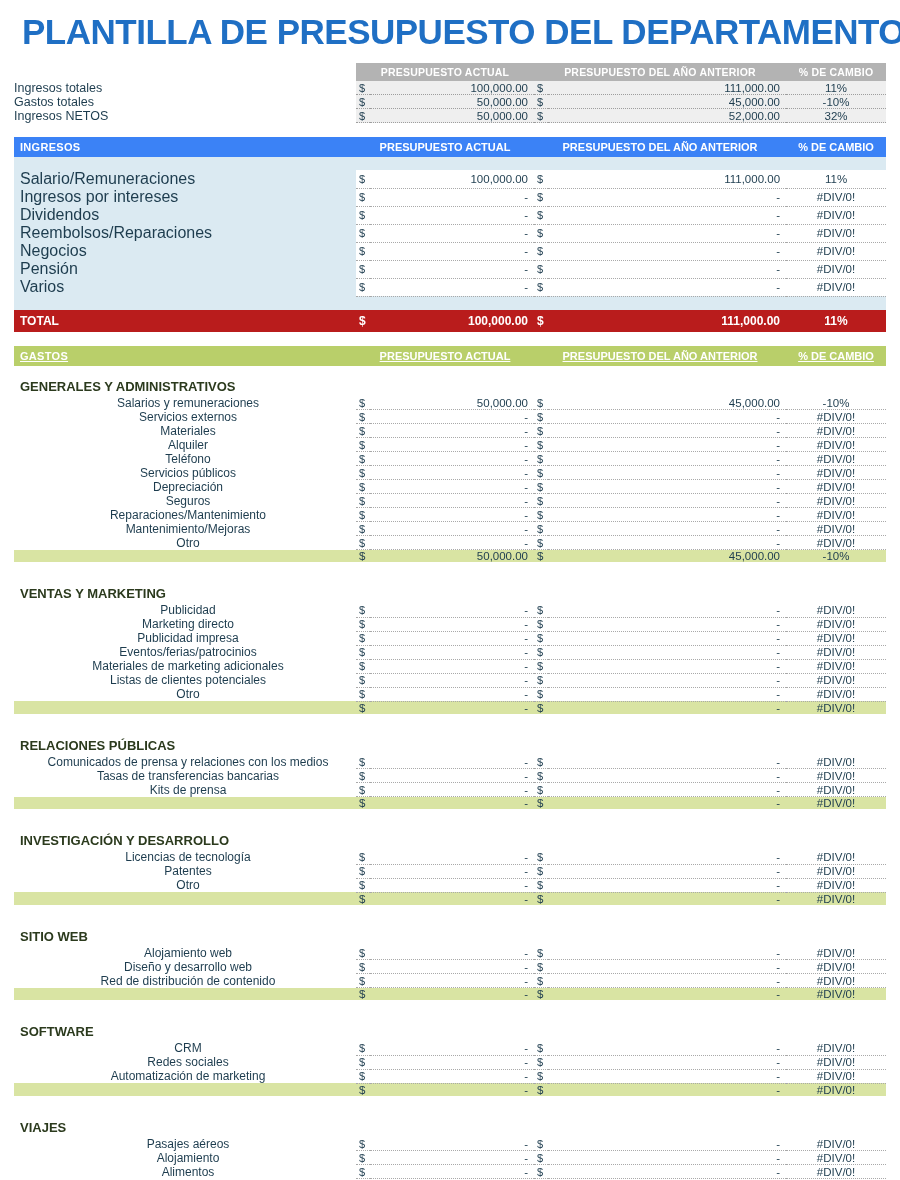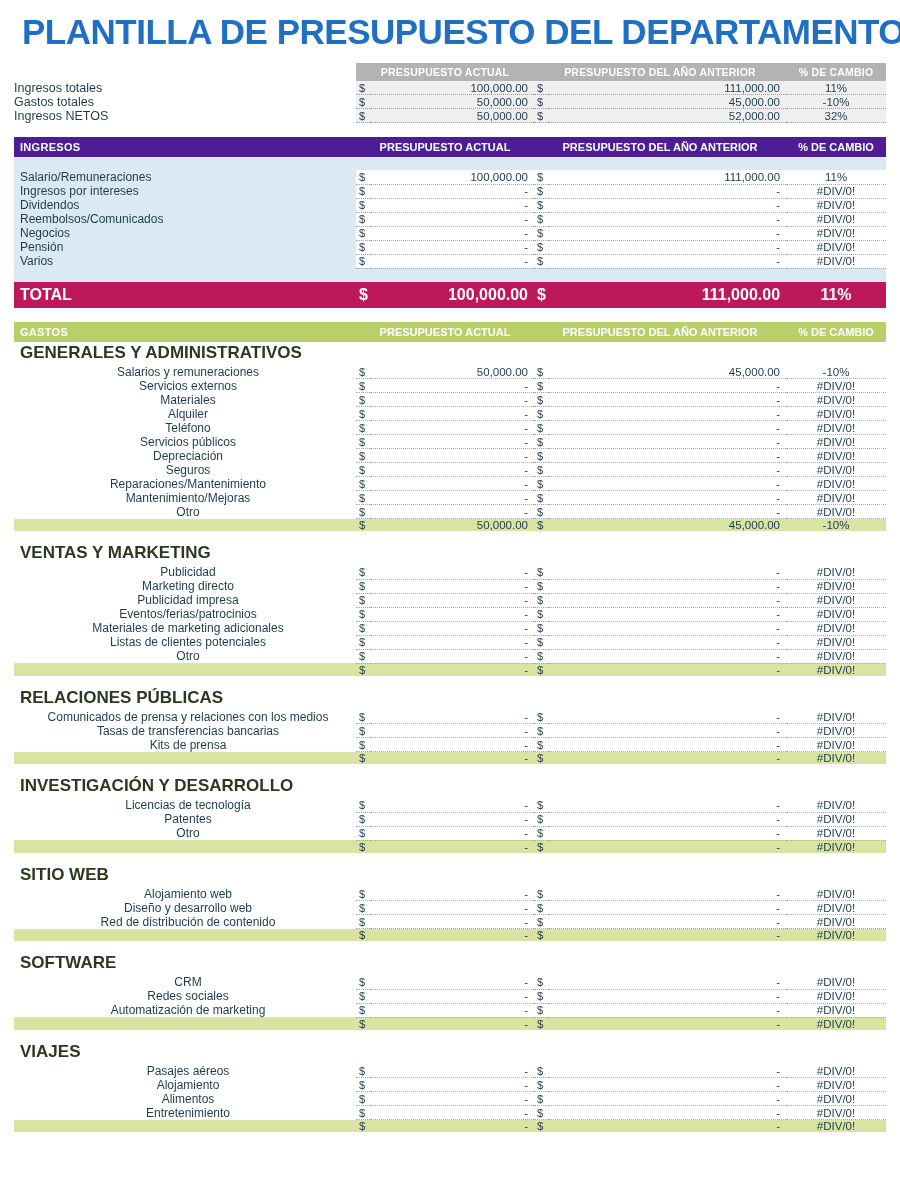--- a/index.html
+++ b/index.html
@@ -84,75 +84,76 @@
     border-bottom: 1px dotted #a9a9a9;
   }
   .summary td.cur, .summary td.amt, .summary td.pct {
     background: #efefef;
     border-bottom: 1px dotted #9e9e9e;
   }
 
   
   .block { margin-top: 14px; }
   .band-blue {
-    background: #4c1d95;
+    background: #3b82f6;
     color: #ffffff;
   }
   .band-blue td {
     font-weight: bold;
     font-size: 11px;
     padding: 4px 0;
   }
   .band-title {
     text-align: left;
     padding-left: 6px !important;
     letter-spacing: 0.3px;
   }
   .band-col { text-align: center; }
 
   .ing-body td { background: #dbeaf2; }
   .ing-body .spacer td { height: 13px; }
   .ing-body .rowname {
     text-align: left;
     padding-left: 6px;
-    font-size: 12px;
+    font-size: 16px;
     color: #1d3c4e;
   }
   .ing-body .cur, .ing-body .amt, .ing-body .pct {
     background: #ffffff;
   }
   .ing-total td {
-    background: #be185d;
+    background: #b91c1c;
     color: #ffffff;
     font-weight: bold;
-    font-size: 16px;
+    font-size: 12px;
     padding: 4px 0;
     border: none;
   }
   .ing-total .tl { text-align: left; padding-left: 6px; }
   .ing-total .tcur { text-align: left; padding-left: 3px; }
   .ing-total .tamt { text-align: right; padding-right: 6px; }
   .ing-total .tpct { text-align: center; }
 
   
   .band-green {
     background: #b9cf6a;
   }
   .band-green td {
     color: #ffffff;
     font-weight: bold;
     font-size: 11px;
     padding: 4px 0;
+    text-decoration: underline;
   }
   .gastos-body .cat td {
     background: #ffffff;
     font-weight: bold;
-    font-size: 17px;
+    font-size: 13px;
     color: #2b3a1d;
-    padding: 1px 0 2px 6px;
+    padding: 13px 0 2px 6px;
     text-align: left;
   }
   .gastos-body .rowname {
     text-align: center;
     padding-left: 6px;
     font-size: 12px;
     color: #1d3c4e;
   }
   .subtotal td {
     background: #d9e4a3;
@@ -261,21 +262,21 @@
           </tr>
           <tr>
             <td class="rowname">Dividendos</td>
             <td class="cur">$</td>
             <td class="amt">-</td>
             <td class="cur">$</td>
             <td class="amt">-</td>
             <td class="pct">#DIV/0!</td>
           </tr>
           <tr>
-            <td class="rowname">Reembolsos/Comunicados</td>
+            <td class="rowname">Reembolsos/Reparaciones</td>
             <td class="cur">$</td>
             <td class="amt">-</td>
             <td class="cur">$</td>
             <td class="amt">-</td>
             <td class="pct">#DIV/0!</td>
           </tr>
           <tr>
             <td class="rowname">Negocios</td>
             <td class="cur">$</td>
             <td class="amt">-</td>

